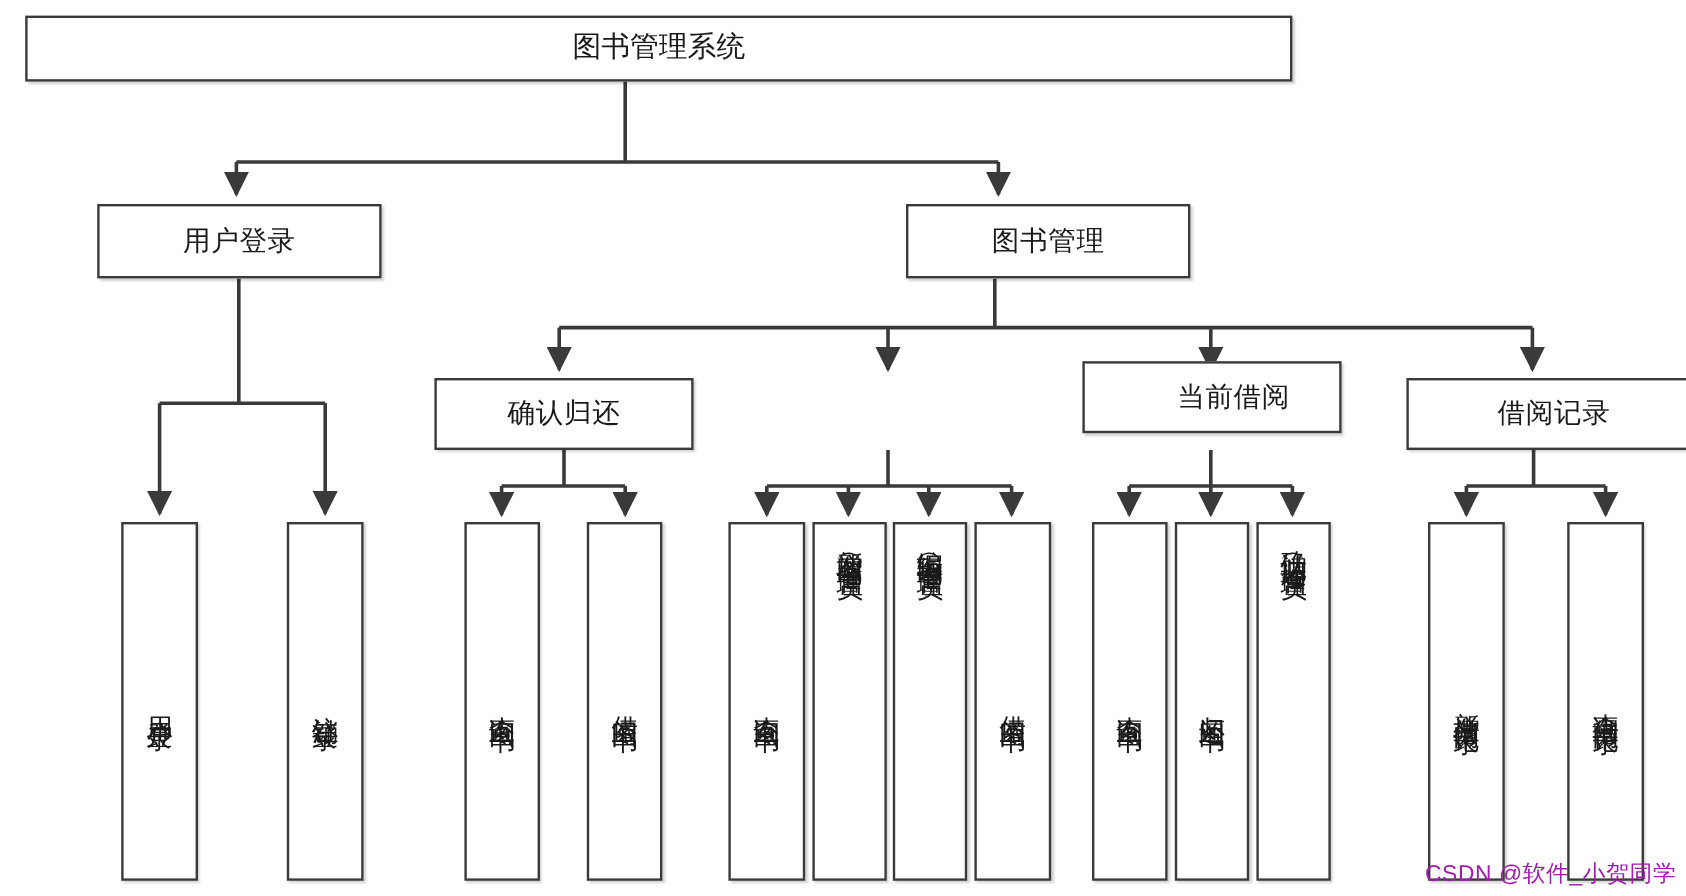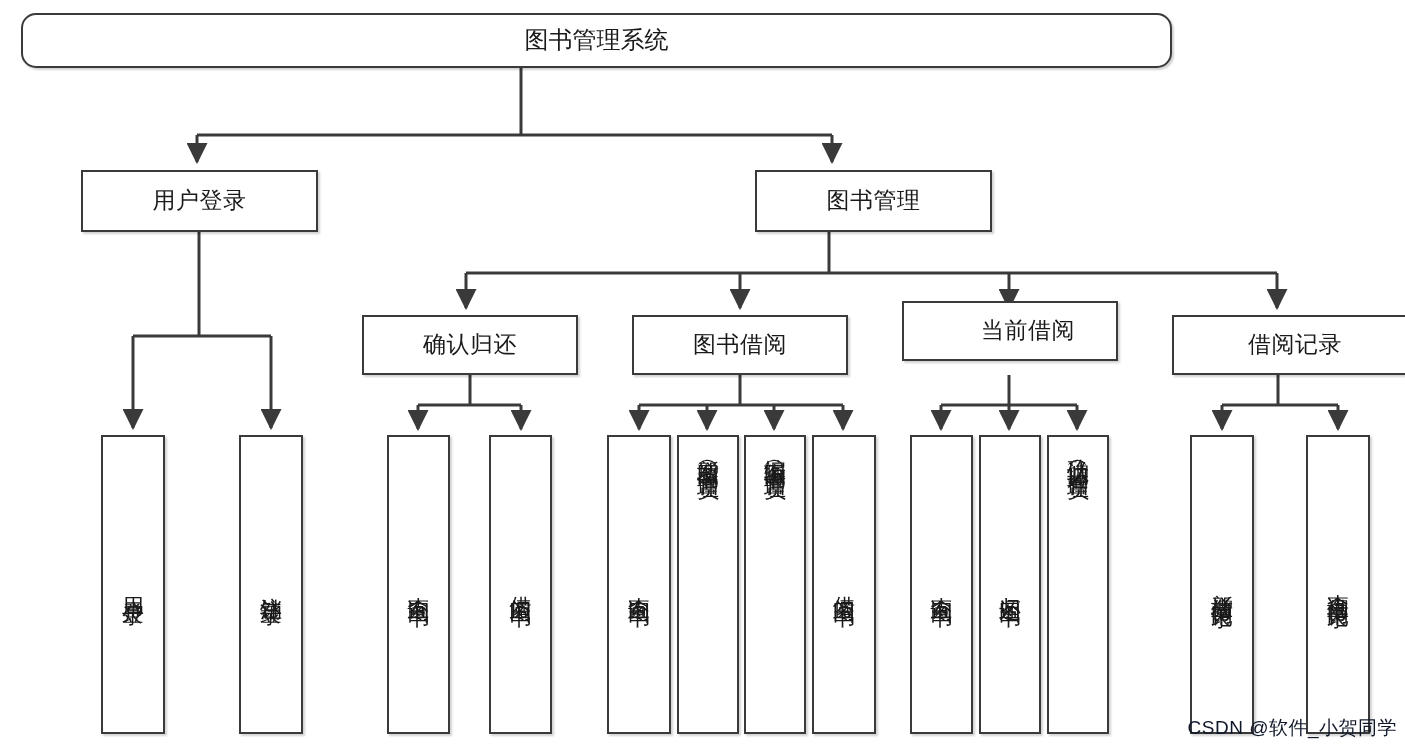--- a/index.html
+++ b/index.html
@@ -66,21 +66,21 @@
   }
   .leafwrap.mid .vtext {
     align-self: center;
     padding-top: 0;
   }
   .watermark {
     position: absolute;
     right: 8px;
     bottom: 6px;
     font-size: 19px;
-    color: #0f172a;
+    color: #a21caf;
     letter-spacing: 0.5px;
     white-space: nowrap;
   }
 </style>
 </head>
 <body>
 
 <div id="canvas">
 
   <svg id="edges" viewBox="0 0 1405 747">
@@ -126,37 +126,34 @@
       <path d="M 1009 405 L 1009 429" marker-end="url(#arrow)"></path>
       <path d="M 1077 405 L 1077 429" marker-end="url(#arrow)"></path>
 
       <path d="M 1278 375 L 1278 405"></path>
       <path d="M 1222 405 L 1338 405"></path>
       <path d="M 1222 405 L 1222 429" marker-end="url(#arrow)"></path>
       <path d="M 1338 405 L 1338 429" marker-end="url(#arrow)"></path>
     </g>
   </svg>
 
-  <div class="node title" style="left:21px; top:13px; width:1151px; height:55px;border-radius:15px;">
+  <div class="node title" style="left:21px; top:13px; width:1056px; height:55px;">
     <span>图书管理系统</span>
   </div>
 
   <div class="node h" style="left:81px; top:170px; width:237px; height:62px;">
     <span>用户登录</span>
   </div>
   <div class="node h" style="left:711px; top:170px; width:237px; height:62px;margin-left:44px;">
     <span>图书管理</span>
   </div>
 
   <div class="node h" style="left:362px; top:315px; width:216px; height:60px;">
     <span>确认归还</span>
   </div>
-  <div class="node h" style="left:632px; top:315px; width:216px; height:60px;">
-    <span>图书借阅</span>
-  </div>
   <div class="node h" style="left:902px; top:301px; width:216px; height:60px;padding-left:36px;">
     <span>当前借阅</span>
   </div>
   <div class="node h" style="left:1172px; top:315px; width:246px; height:60px;">
     <span>借阅记录</span>
   </div>
 
   <div class="leafwrap mid" style="left:101px; top:435px; width:64px; height:299px;">
     <span class="vtext">用户登录</span>
   </div>

